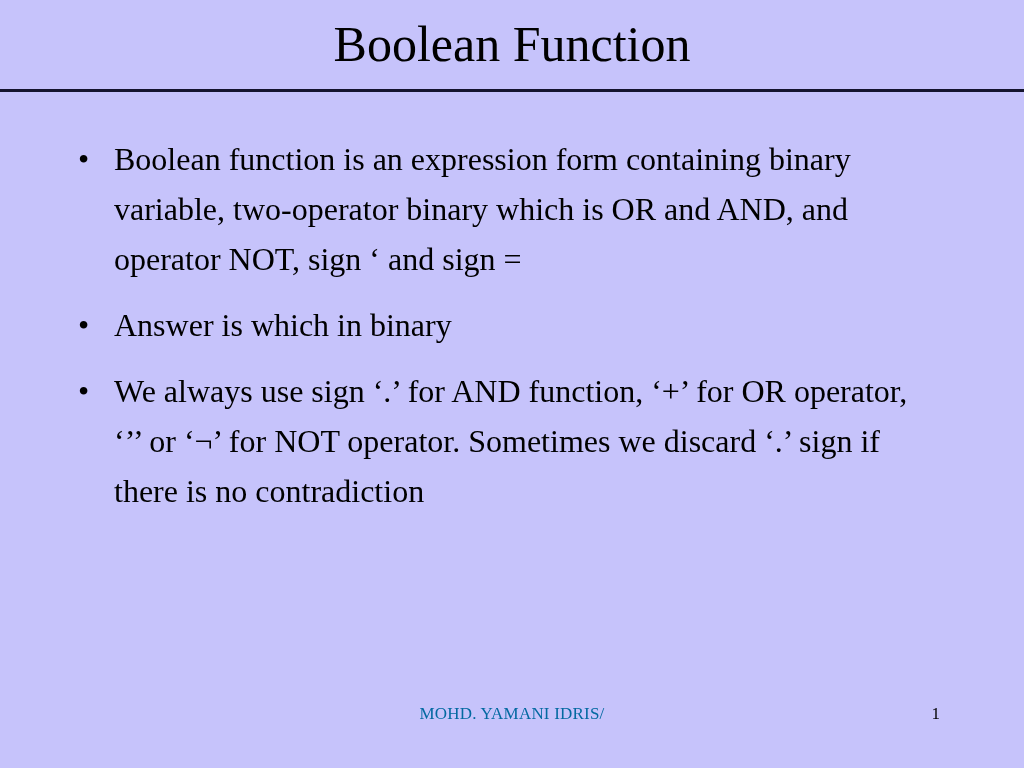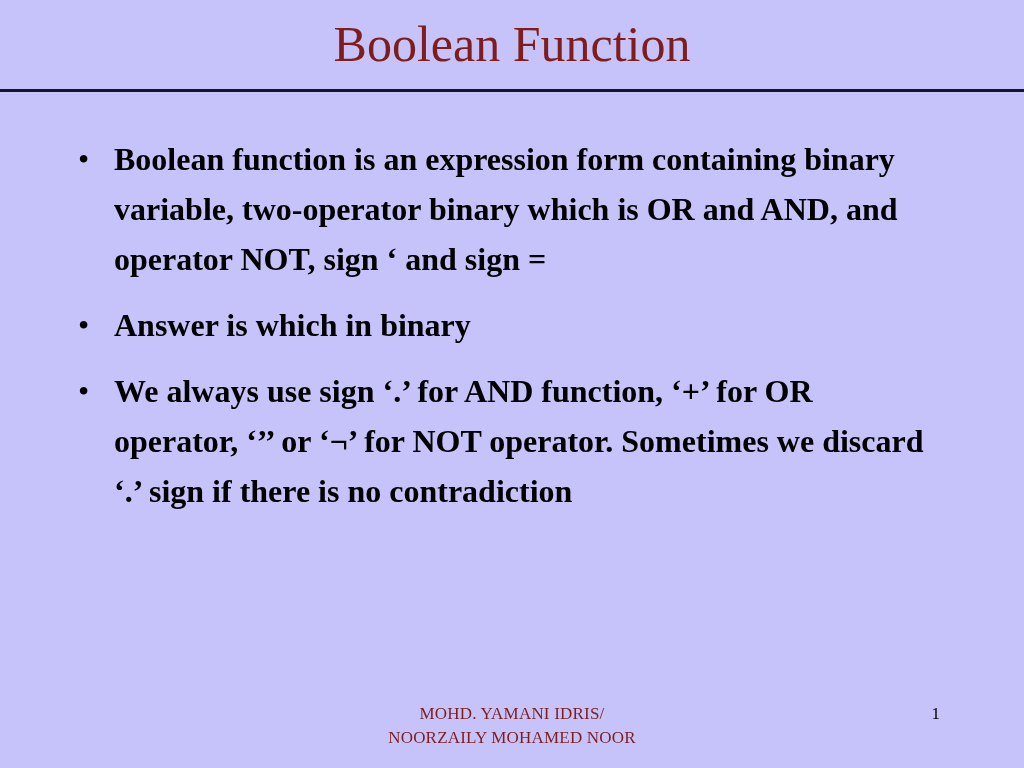--- a/index.html
+++ b/index.html
@@ -34,21 +34,21 @@
     display: flex;
     align-items: center;
     justify-content: center;
   }
   .slide-title {
     font-family: "Liberation Serif", "DejaVu Serif", serif;
     font-size: 50px;
     font-weight: 400;
     line-height: 1.05;
     letter-spacing: 0px;
-    color: #7f1d1d;
+    color: #000000;
     text-align: center;
     white-space: nowrap;
     margin: 16px;
     padding: 0;
   }
 
   
   .title-rule {
     position: absolute;
     left: 0;
@@ -85,41 +85,40 @@
     left: 6px;
     top: 0;
     width: 22px;
     font-size: 32px;
     line-height: 50px;
     text-align: left;
     color: #000000;
   }
   .bullet-text {
     display: block;
-    font-weight: bold;
   }
 
   
   .footer {
     position: absolute;
     left: 0;
     top: 702px;
     width: 1024px;
     height: 60px;
   }
   .footer-credit {
     position: absolute;
     left: 0;
     top: 0;
     width: 1024px;
     text-align: center;
     font-family: "Liberation Serif", "DejaVu Serif", serif;
     font-size: 17px;
     line-height: 24px;
-    color: #7f1d1d;
+    color: #0369a1;
     letter-spacing: 0.2px;
   }
   .footer-credit span {
     display: block;
   }
   .page-number {
     position: absolute;
     right: 84px;
     top: 0;
     font-family: "Liberation Serif", "DejaVu Serif", serif;
@@ -155,18 +154,17 @@
     <div class="bullet-item">
       <span class="bullet-marker">•</span>
       <span class="bullet-text">We always use sign ‘.’ for AND function, ‘+’ for OR operator, ‘’’ or ‘¬’ for NOT operator. Sometimes we discard ‘.’ sign if there is no contradiction</span>
     </div>
 
   </div>
 
   <div class="footer">
     <div class="footer-credit">
       <span>MOHD. YAMANI IDRIS/</span>
-      <span>NOORZAILY MOHAMED NOOR</span>
     </div>
     <div class="page-number">1</div>
   </div>
 
 </div>
 
 </body></html>

